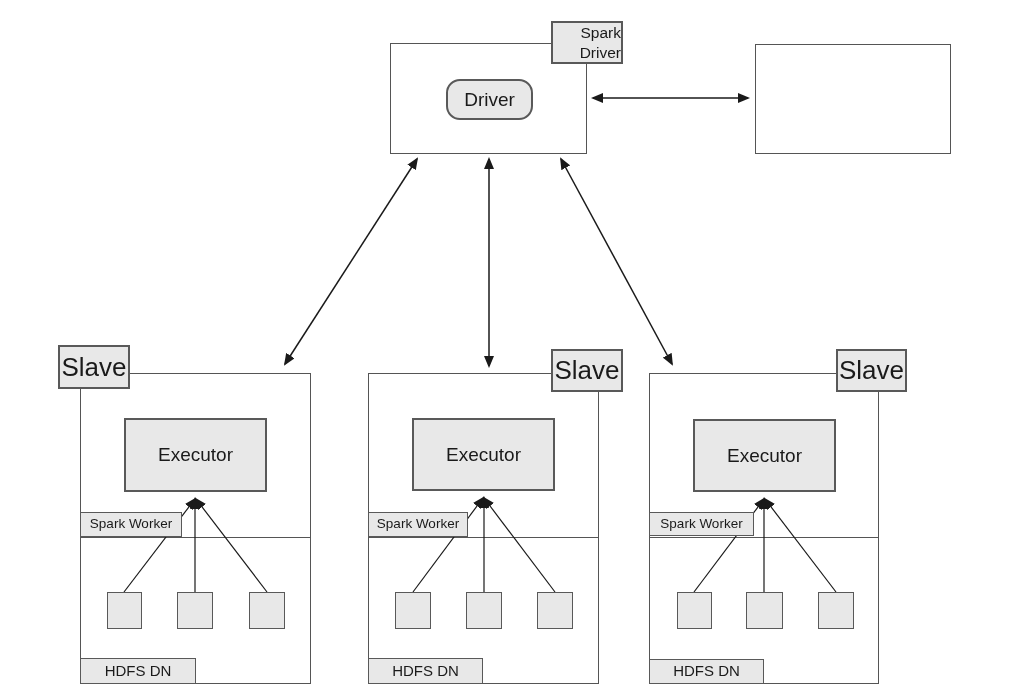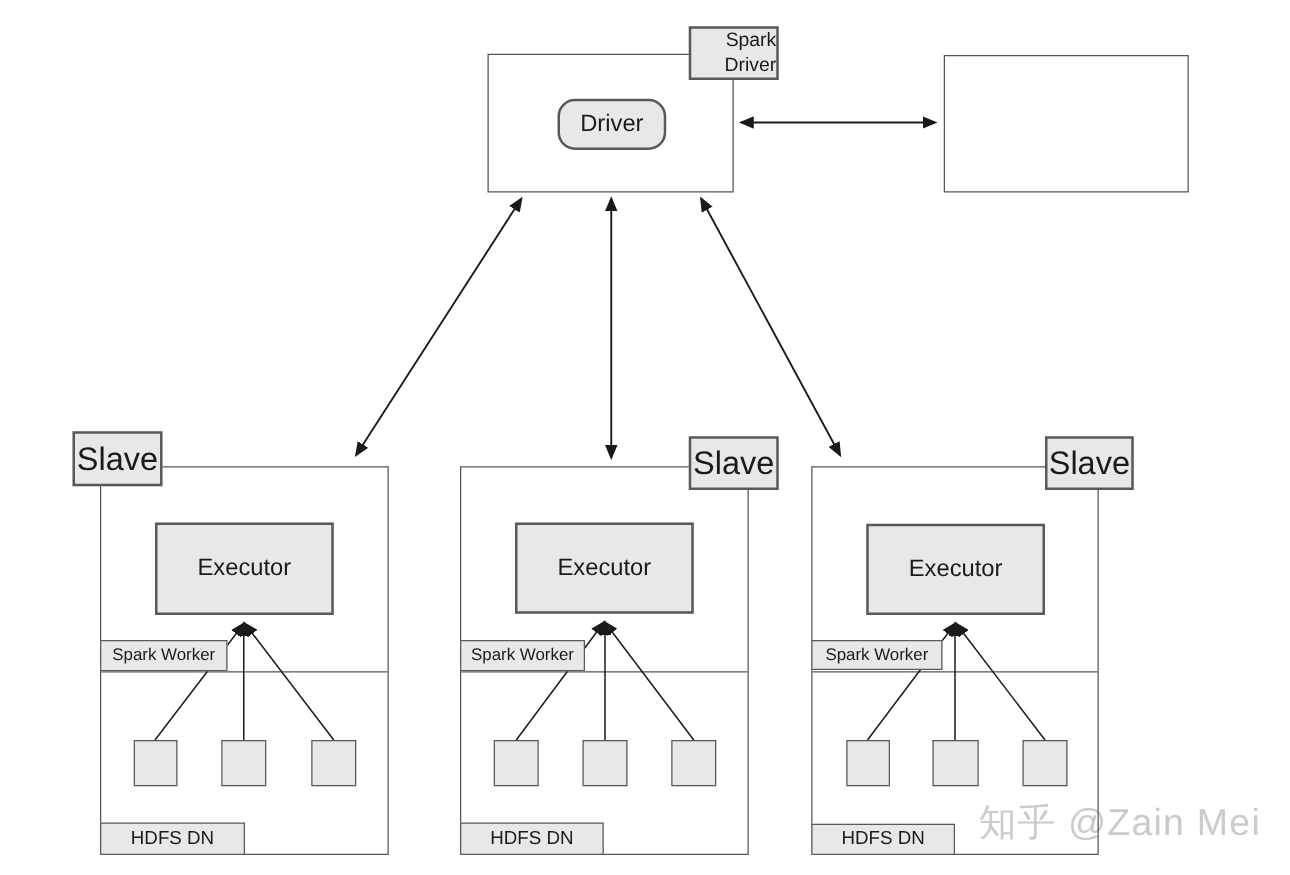--- a/index.html
+++ b/index.html
@@ -58,21 +58,20 @@
     letter-spacing:1px;
     white-space:nowrap;
     z-index:0;
   }
 </style>
 </head>
 <body>
 
 <div id="stage">
 
-  <div id="watermark">知乎 @Zain Mei</div>
 
   <div class="container-box" style="left:390px;top:43px;width:197px;height:111px;"></div>
 
   <div class="container-box" style="left:755px;top:44px;width:196px;height:110px;"></div>
 
   <div class="container-box" style="left:80px;top:373px;width:231px;height:311px;">
     <div class="divider" style="top:163px;"></div>
   </div>
 
   <div class="container-box" style="left:368px;top:373px;width:231px;height:311px;">

